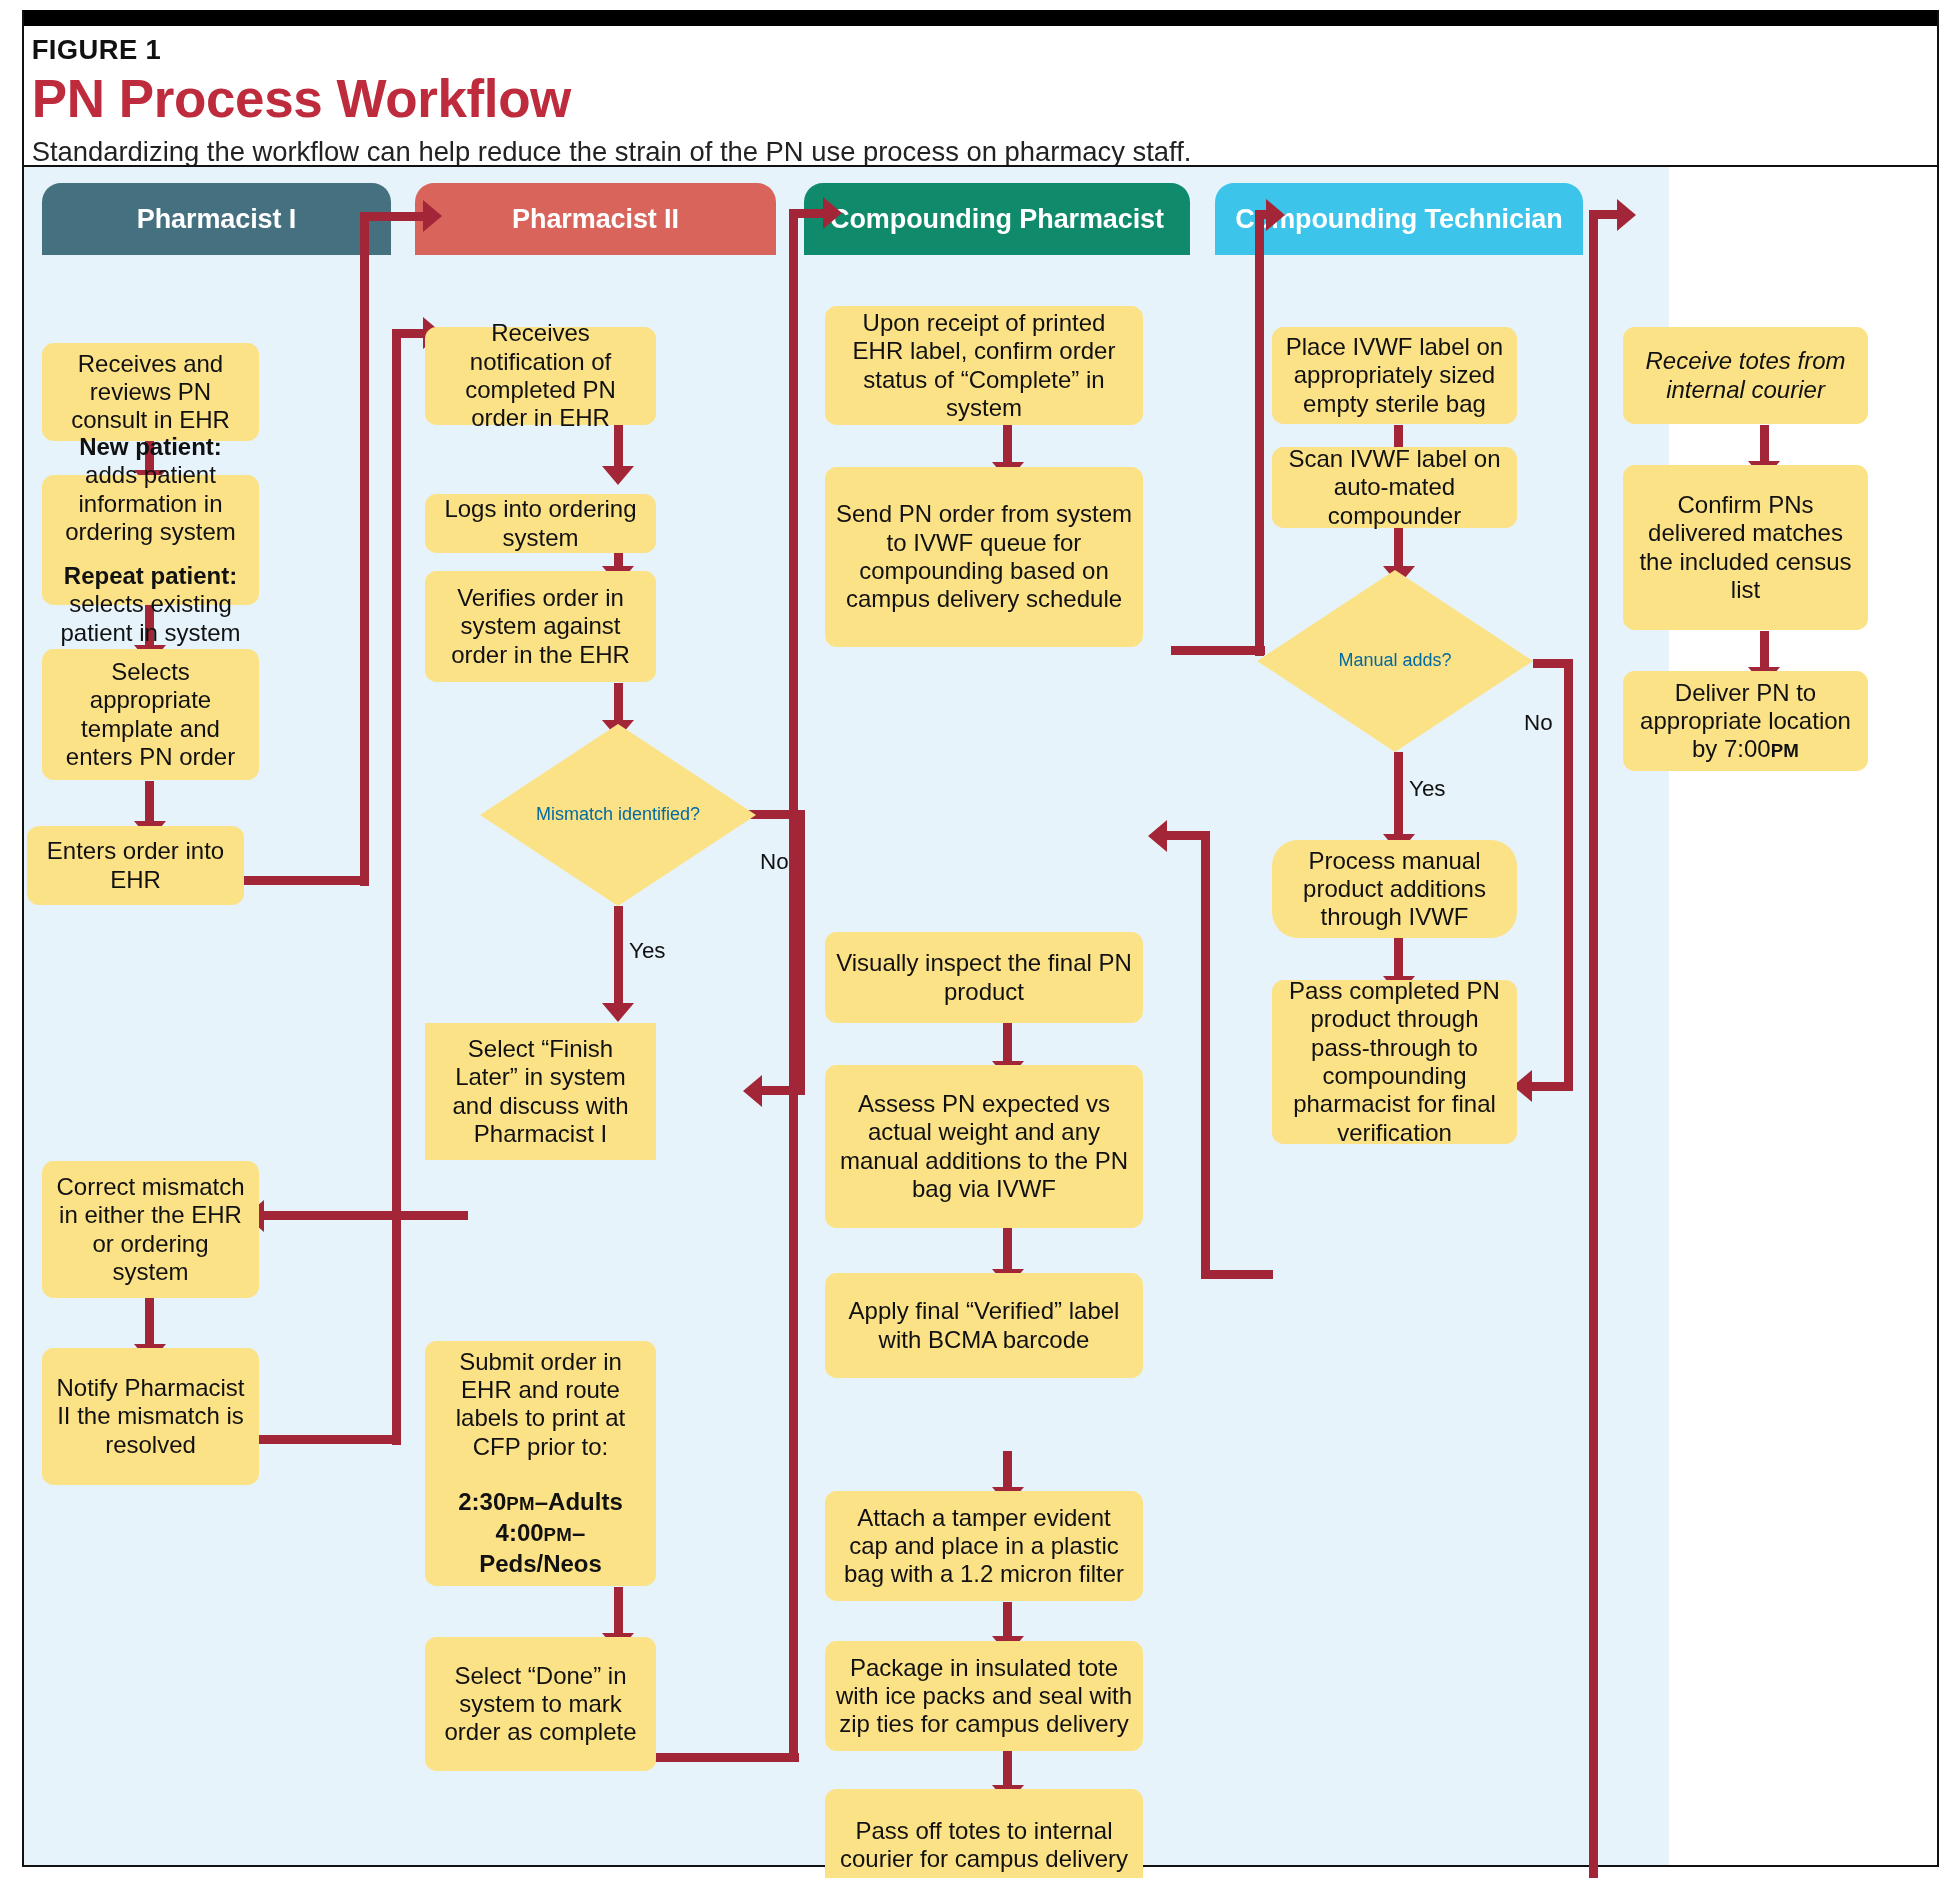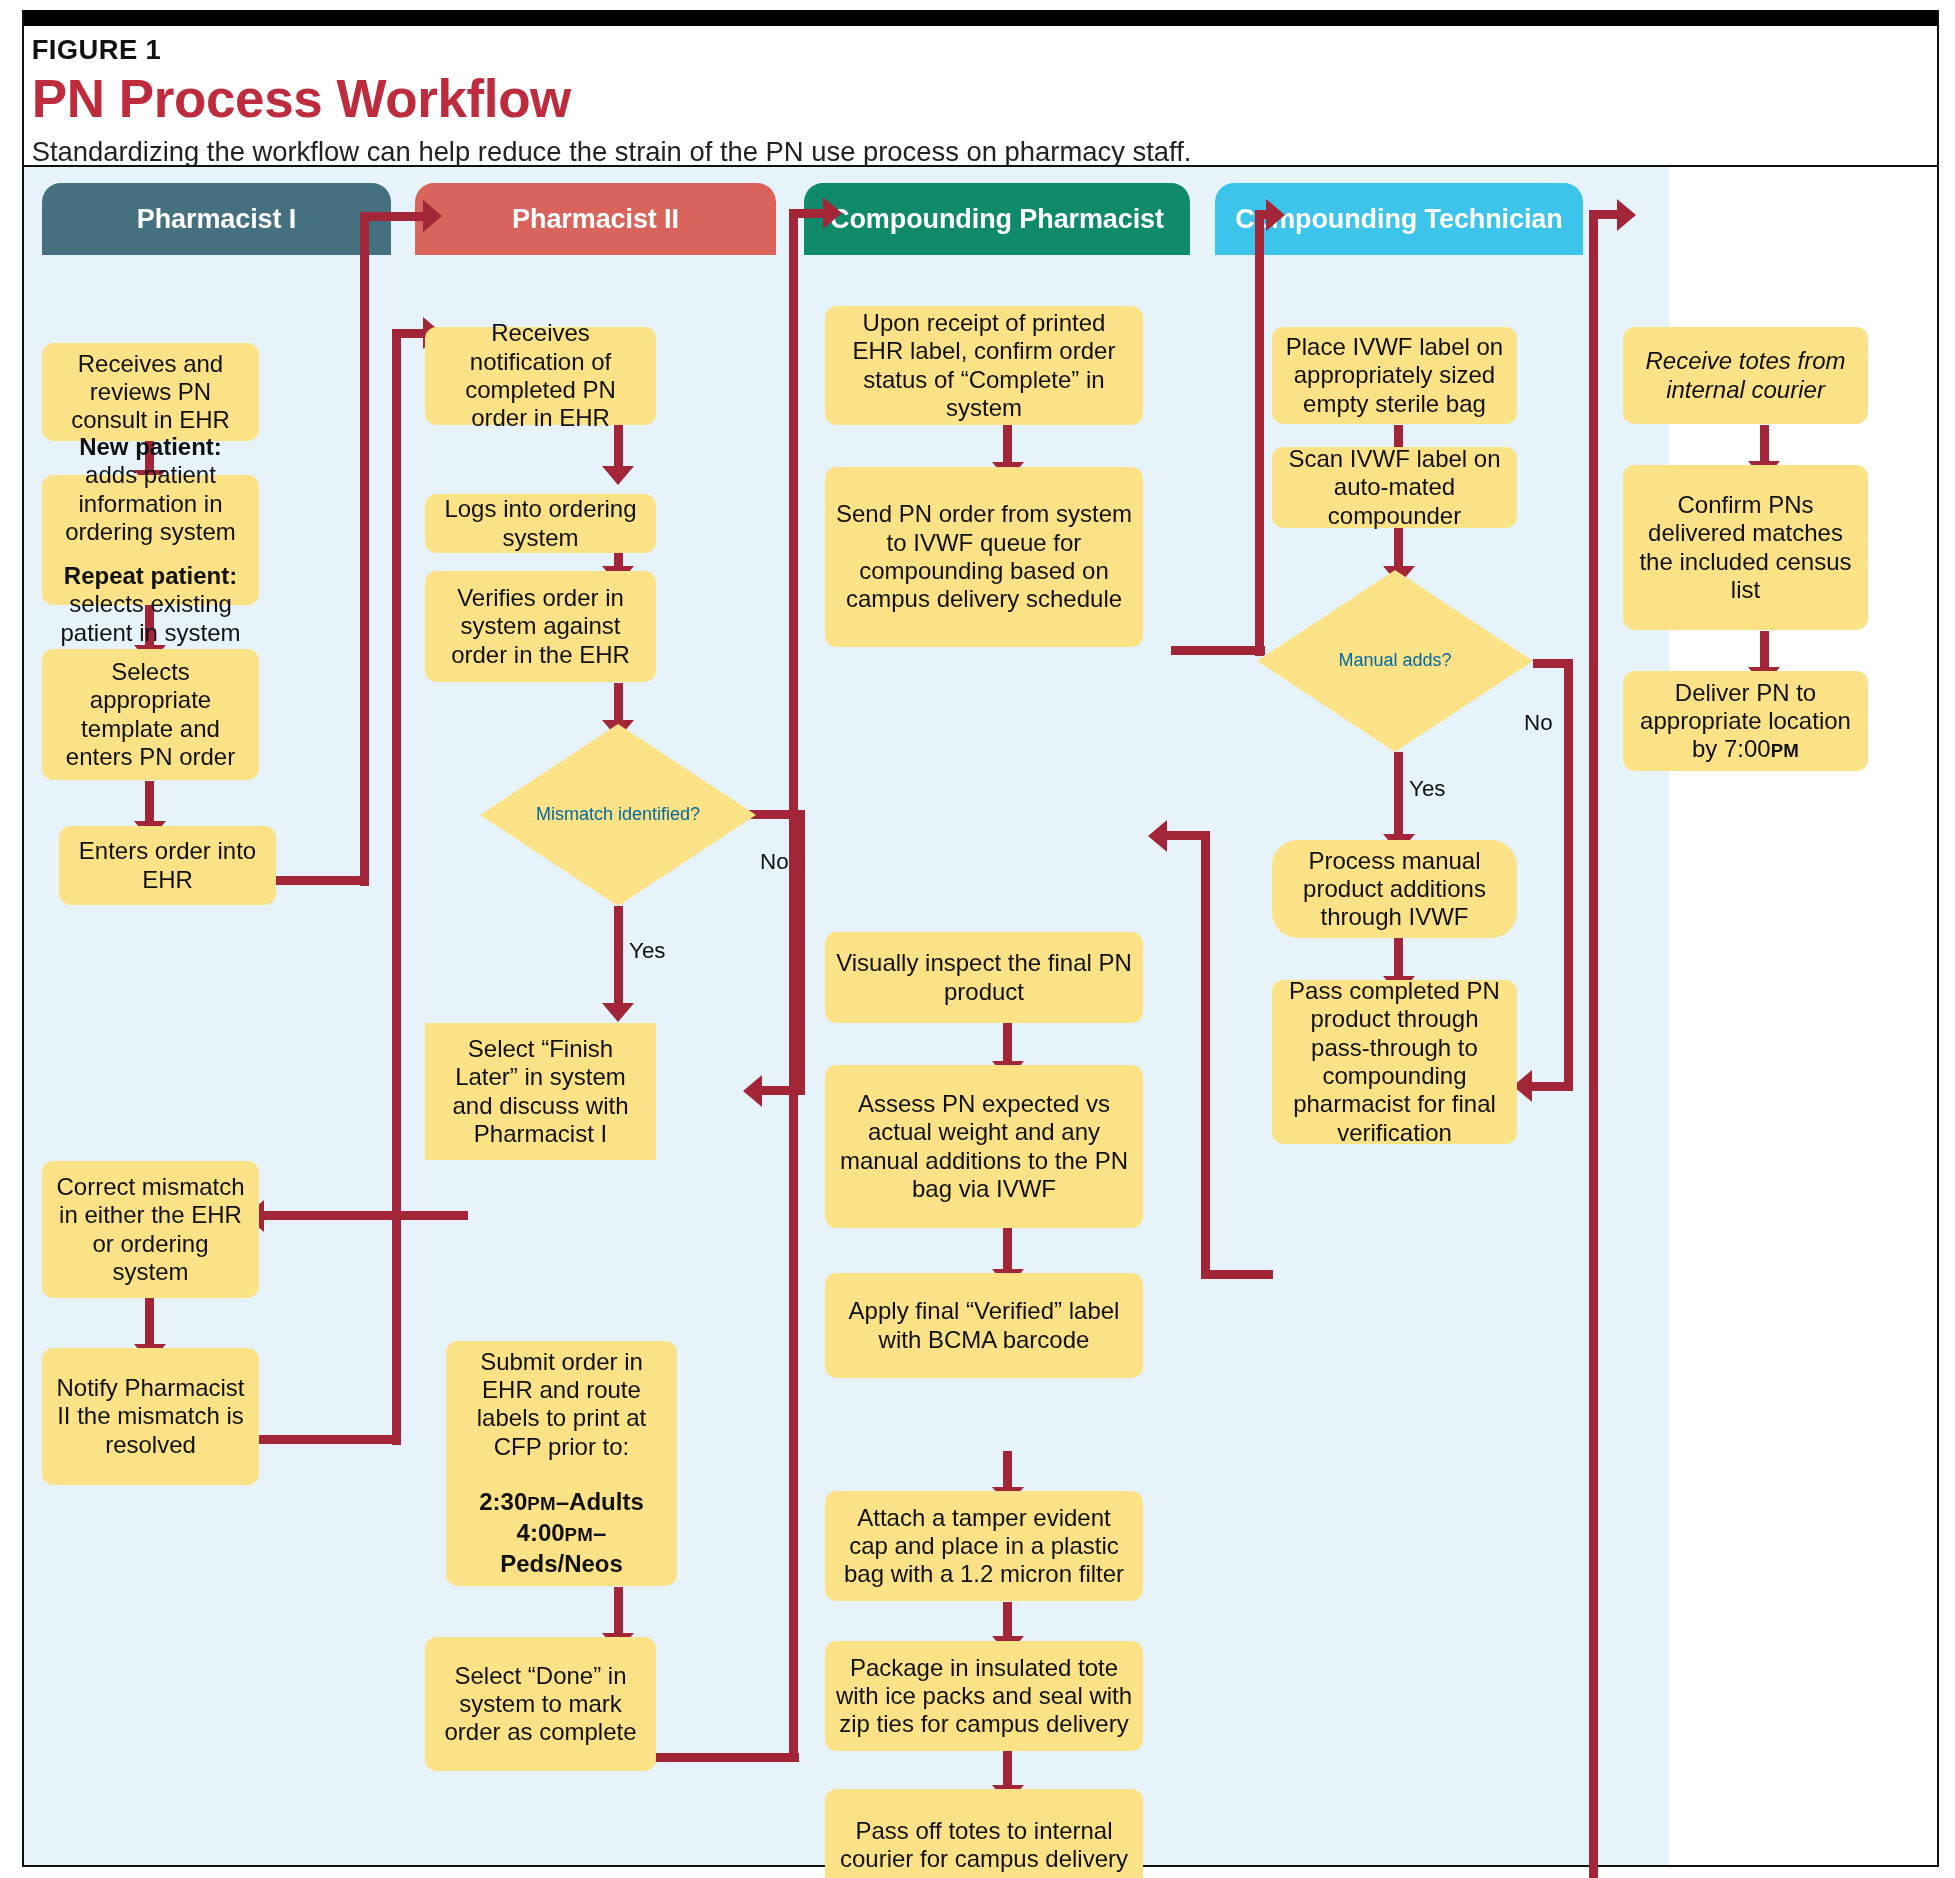--- a/index.html
+++ b/index.html
@@ -222,21 +222,21 @@
       </div>
       <div>
         <b>Repeat patient:</b><span> selects existing patient in system</span>
       </div>
     </div>
 
     <div class="nodebox" style="left:18px;top:482px;width:217px;height:131px;">
       <span>Selects appropriate template and enters PN order</span>
     </div>
 
-    <div class="nodebox" style="left:35px;top:659px;width:217px;height:79px;border-radius:12px;">
+    <div class="nodebox" style="left:3px;top:659px;width:217px;height:79px;border-radius:12px;">
       <span>Enters order into EHR</span>
     </div>
 
     <div class="nodebox" style="left:18px;top:994px;width:217px;height:137px;">
       <span>Correct mismatch in either the EHR or ordering system</span>
     </div>
 
     <div class="nodebox" style="left:18px;top:1181px;width:217px;height:137px;">
       <span>Notify Pharmacist II the mismatch is resolved</span>
     </div>
@@ -255,21 +255,21 @@
 
     <div class="diamond" style="left:456px;top:557px;width:276px;height:182px;">
       <div class="shape"></div>
       <div class="dtext">Mismatch identified?</div>
     </div>
 
     <div class="nodebox sq" style="left:401px;top:856px;width:231px;height:137px;">
       <span>Select “Finish Later” in system and discuss with Pharmacist I</span>
     </div>
 
-    <div class="nodebox" style="left:422px;top:1174px;width:231px;height:245px;flex-direction:column;gap:24.5px;">
+    <div class="nodebox" style="left:401px;top:1174px;width:231px;height:245px;flex-direction:column;gap:24.5px;">
       <div>Submit order in EHR and route labels to print at CFP prior to:</div>
       <div style="line-height:1.3;">
         <div><b>2:30</b><b class="smallcaps">PM</b><b>–Adults</b></div>
         <div><b>4:00</b><b class="smallcaps">PM</b><b>–Peds/Neos</b></div>
       </div>
     </div>
 
     <div class="nodebox" style="left:401px;top:1470px;width:231px;height:134px;">
       <span>Select “Done” in system to mark order as complete</span>
     </div>

